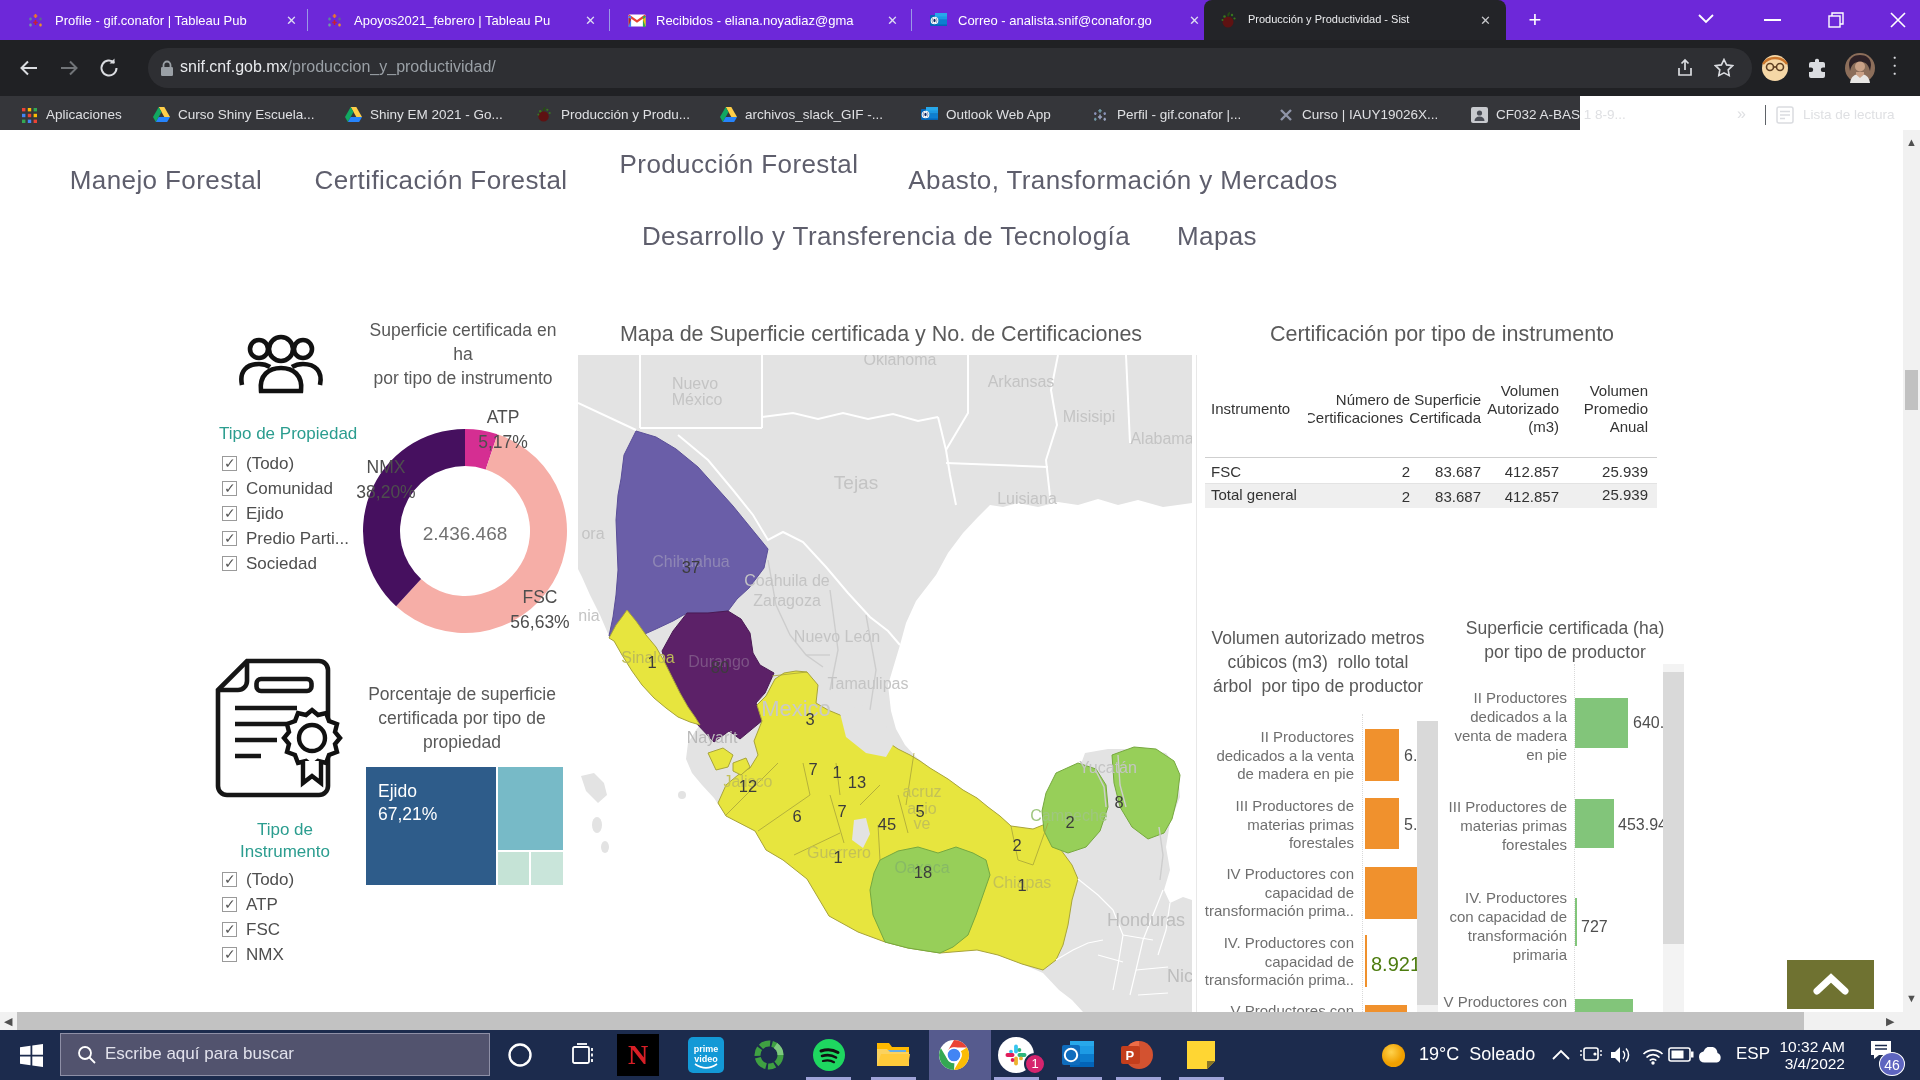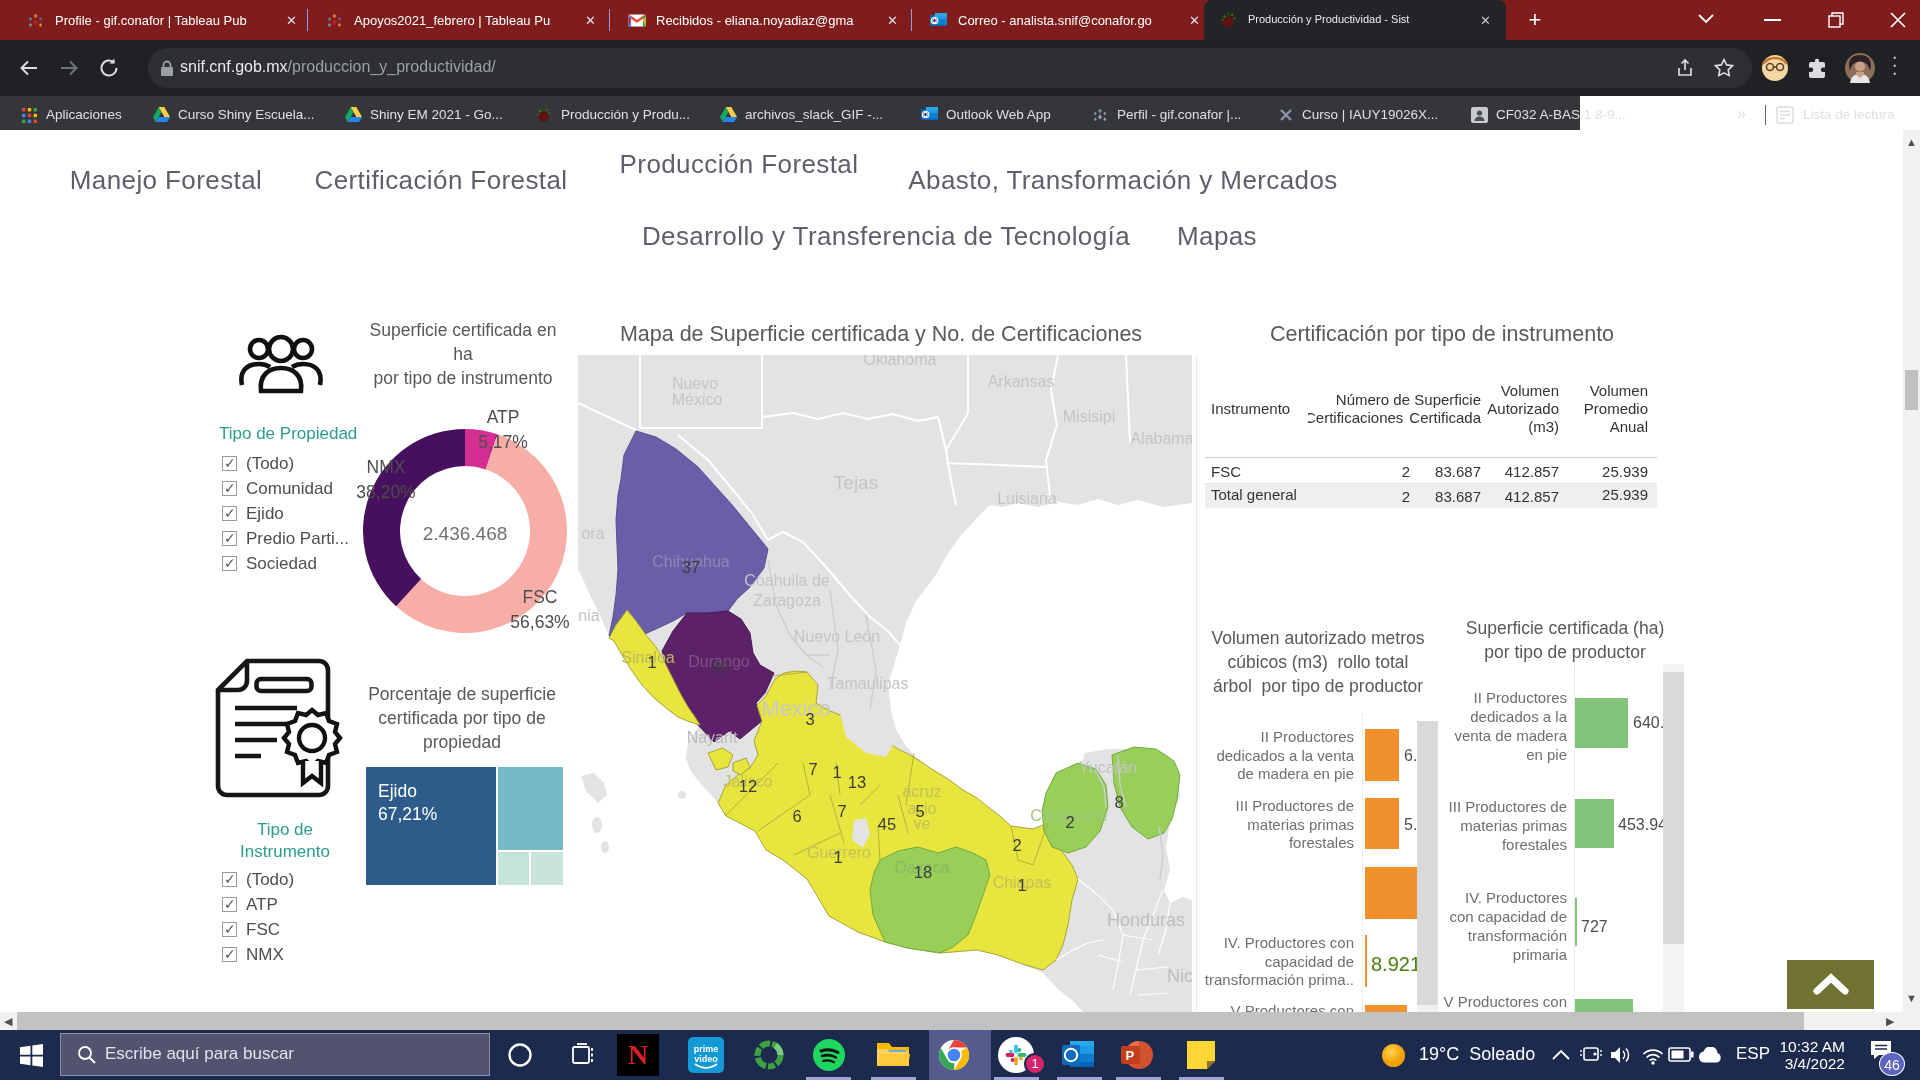--- a/index.html
+++ b/index.html
@@ -1,21 +1,21 @@
 <!DOCTYPE html>
 <html><head>
 <meta charset="utf-8">
 <style>
 * { margin:0; padding:0; box-sizing:border-box; }
 html,body { width:1920px; height:1080px; overflow:hidden; font-family:"Liberation Sans", sans-serif; }
 .abs { position:absolute; }
 #stage { position:relative; width:1920px; height:1080px; background:#fff; }
 
 
-#tabbar { position:absolute; left:0; top:0; width:1920px; height:40px; background:#7f1d1d; }
+#tabbar { position:absolute; left:0; top:0; width:1920px; height:40px; background:#6d28d9; }
 .tab { position:absolute; top:0; height:40px; color:#fff; font-size:13px; }
 .tab .title { position:absolute; left:34px; top:13px; white-space:nowrap; overflow:hidden; width:215px; }
 .tabx { position:absolute; top:14px; width:13px; height:13px; color:#dfe0f2; font-size:13px; line-height:13px; text-align:center; }
 .tabsep { position:absolute; top:9px; width:1px; height:22px; background:#9a99e5; }
 #activetab { position:absolute; left:1204px; top:0; width:302px; height:40px; background:#232428; border-radius:8px 8px 0 0; color:#ecedef; }
 #toolbar { position:absolute; left:0; top:40px; width:1920px; height:56px; background:#202124; }
 #urlpill { position:absolute; left:148px; top:8px; width:1604px; height:40px; border-radius:20px; background:#2e2f33; }
 #bookbar { position:absolute; left:0; top:96px; width:1580px; height:34px; background:#35363a; }
 .bkitem { position:absolute; top:11px; color:#dfe0e3; font-size:13.5px; white-space:nowrap; }
 
@@ -545,20 +545,21 @@
         <span class="abs" style="left:284px; top:4px; width:70px; text-align:right;">412.857</span>
         <span class="abs" style="left:383px; top:2px; width:60px; text-align:right;">25.939</span>
       </div>
     </div>
 
     <div class="t-title" style="left:1318px; top:496px; width:300px;">Volumen autorizado metros<br>cúbicos (m3)&nbsp; rollo total<br>árbol&nbsp; por tipo de productor</div>
     <div class="abs" style="left:1200px; top:584px; width:238px; height:298px; overflow:hidden;">
       <div class="abs" style="left:162px; top:0px; width:1px; height:298px; border-left:1px dotted #d9d9d9;"></div>
       <div class="abs" style="right:84px; top:14px; width:150px; font-size:15px; line-height:18.5px; color:#6f6f6f; text-align:right;">II Productores dedicados a la venta de madera en pie</div>
       <div class="abs" style="right:84px; top:83px; width:150px; font-size:15px; line-height:18.5px; color:#6f6f6f; text-align:right;">III Productores de materias primas forestales</div>
+      <div class="abs" style="right:84px; top:151px; width:150px; font-size:15px; line-height:18.5px; color:#6f6f6f; text-align:right;">IV Productores con capacidad de transformación prima..</div>
       <div class="abs" style="right:84px; top:220px; width:150px; font-size:15px; line-height:18.5px; color:#6f6f6f; text-align:right;">IV. Productores con capacidad de transformación prima..</div>
       <div class="abs" style="right:84px; top:288px; width:150px; font-size:15px; line-height:18.5px; color:#6f6f6f; text-align:right;">V Productores con</div>
       <div class="abs" style="left:165px; top:15px; width:34px; height:52px; background:#f0912d;"></div>
       <div class="abs" style="left:165px; top:84px; width:34px; height:51px; background:#f0912d;"></div>
       <div class="abs" style="left:165px; top:153px; width:53px; height:52px; background:#f0912d;"></div>
       <div class="abs" style="left:165px; top:221px; width:2px; height:52px; background:#f0912d;"></div>
       <div class="abs" style="left:165px; top:291px; width:42px; height:7px; background:#f0912d;"></div>
       <div class="abs" style="left:204px; top:33px; font-size:16px; color:#4e4e4e;">6.</div>
       <div class="abs" style="left:204px; top:102px; font-size:16px; color:#4e4e4e;">5.</div>
       <div class="abs" style="left:171px; top:239px; font-size:20px; color:#4d7c0f;">8.921</div>

